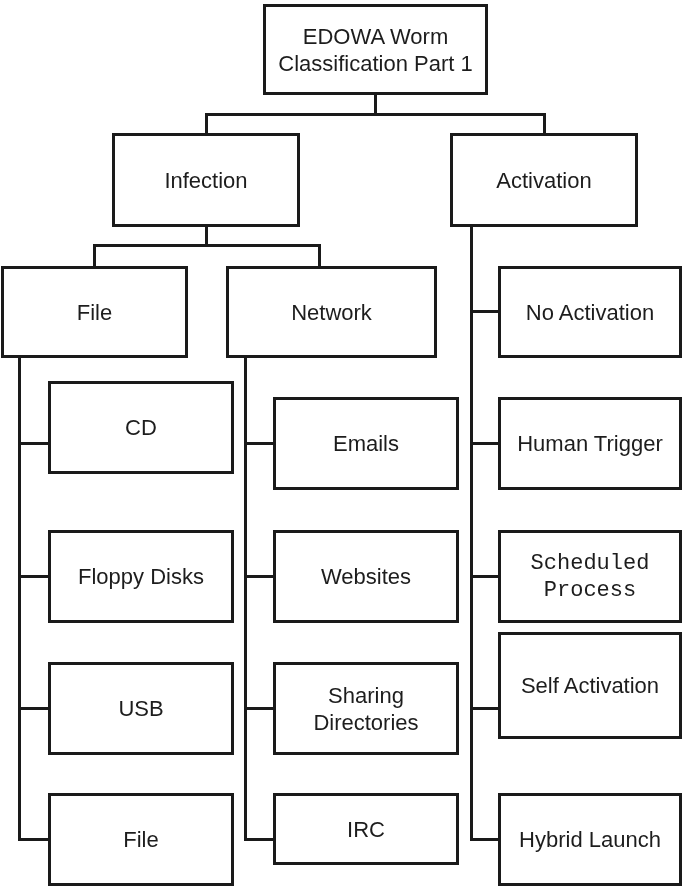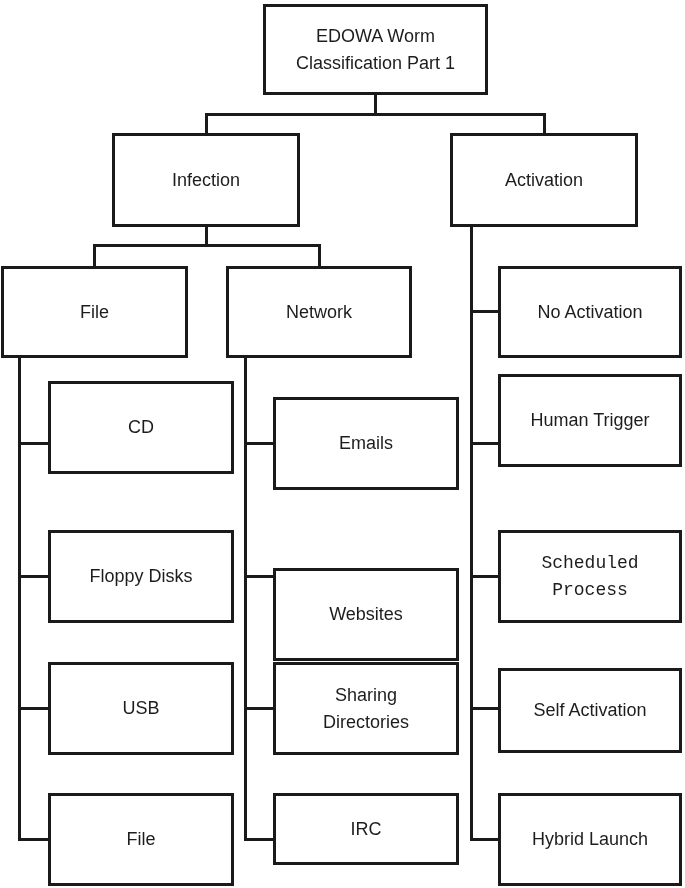--- a/index.html
+++ b/index.html
@@ -16,21 +16,21 @@
     overflow:hidden;
   }
   .node{
     position:absolute;
     box-sizing:border-box;
     border:3px solid var(--line);
     background:var(--bg);
     display:flex;align-items:center;justify-content:center;
     text-align:center;
     color:var(--text);
-    font-size:18px;
+    font-size:22px;
     line-height:27px;
     white-space:pre-line;
   }
   .line{position:absolute;background:var(--line);}
   .h{height:3px;}
   .v{width:3px;}
 </style>
 </head>
 <body>
 
@@ -65,33 +65,33 @@
   <div class="line h" style="left:470px;top:707px;width:28px;"></div>
   <div class="line h" style="left:470px;top:838px;width:28px;"></div>
 
   <div class="node" style="left:263px;top:4px;width:225px;height:91px;">EDOWA Worm
 Classification Part 1</div>
 
   <div class="node" style="left:112px;top:133px;width:188px;height:94px;">Infection</div>
   <div class="node" style="left:450px;top:133px;width:188px;height:94px;">Activation</div>
 
   <div class="node" style="left:1px;top:266px;width:187px;height:92px;">File</div>
-  <div class="node" style="left:226px;top:266px;width:186px;height:92px;">Network</div>
+  <div class="node" style="left:226px;top:266px;width:211px;height:92px;">Network</div>
 
   <div class="node" style="left:48px;top:381px;width:186px;height:93px;">CD</div>
   <div class="node" style="left:48px;top:530px;width:186px;height:93px;">Floppy Disks</div>
   <div class="node" style="left:48px;top:662px;width:186px;height:93px;">USB</div>
   <div class="node" style="left:48px;top:793px;width:186px;height:93px;">File</div>
 
   <div class="node" style="left:273px;top:397px;width:186px;height:93px;">Emails</div>
-  <div class="node" style="left:273px;top:530px;width:186px;height:93px;margin-top:38px;">Websites</div>
+  <div class="node" style="left:273px;top:530px;width:186px;height:93px;">Websites</div>
   <div class="node" style="left:273px;top:662px;width:186px;height:93px;">Sharing
 Directories</div>
   <div class="node" style="left:273px;top:793px;width:186px;height:72px;">IRC</div>
 
   <div class="node" style="left:498px;top:266px;width:184px;height:92px;">No Activation</div>
-  <div class="node" style="left:498px;top:374px;width:184px;height:93px;">Human Trigger</div>
+  <div class="node" style="left:498px;top:397px;width:184px;height:93px;">Human Trigger</div>
   <div class="node" style="left:498px;top:530px;width:184px;height:93px;font-family:Liberation Mono, monospace;">Scheduled
 Process</div>
-  <div class="node" style="left:498px;top:668px;width:184px;height:85px;">Self Activation</div>
+  <div class="node" style="left:498px;top:632px;width:184px;height:107px;">Self Activation</div>
   <div class="node" style="left:498px;top:793px;width:184px;height:93px;">Hybrid Launch</div>
 
 </div>
 
 </body></html>

